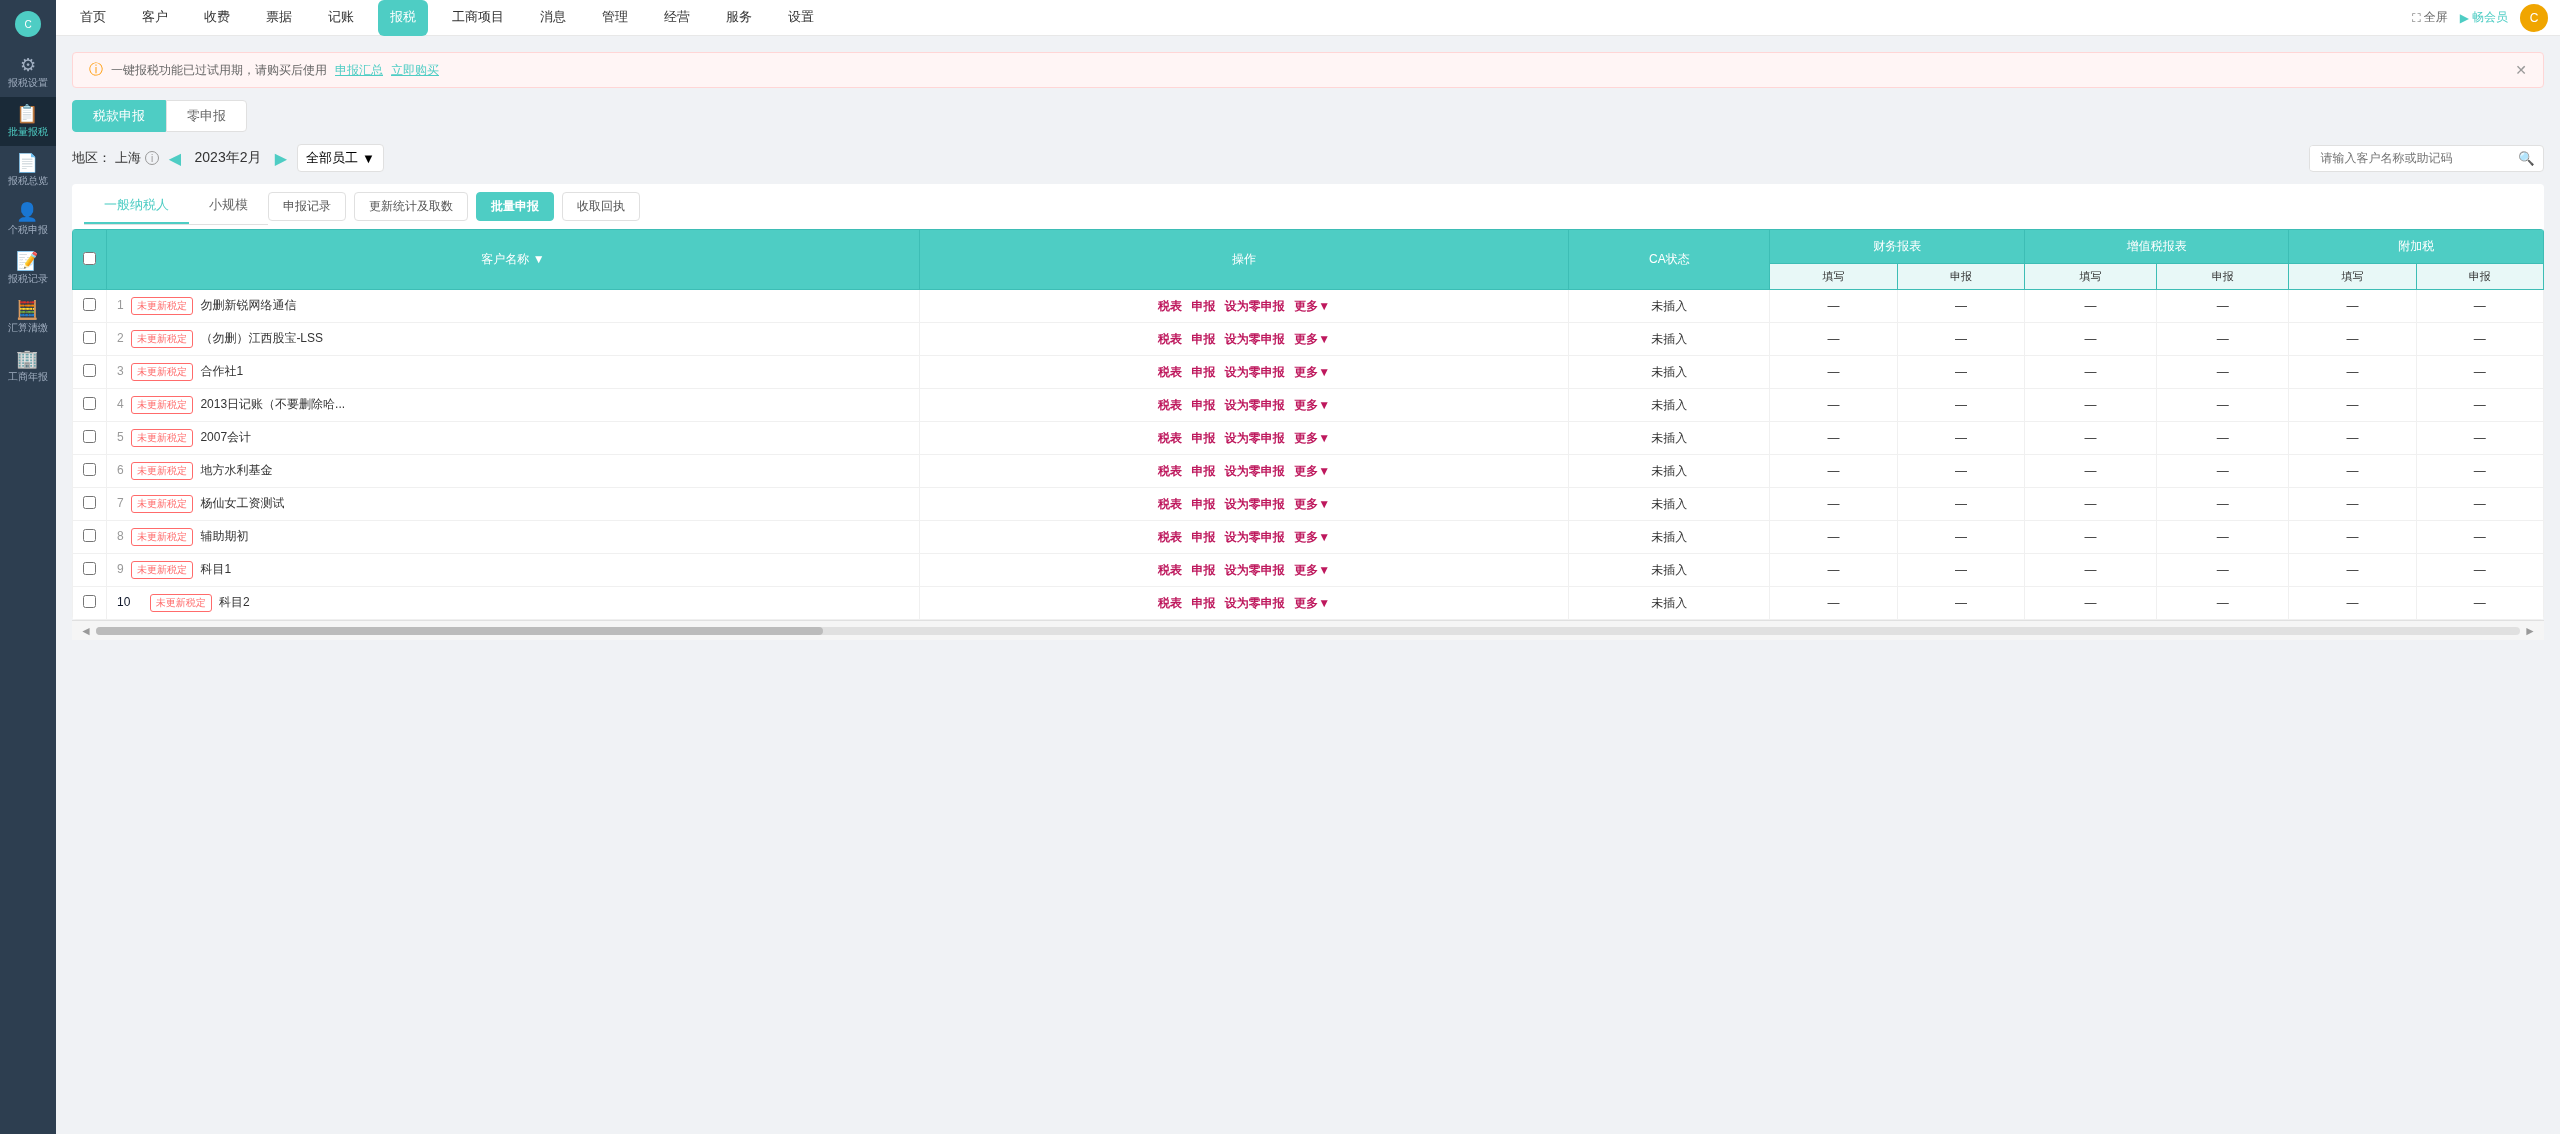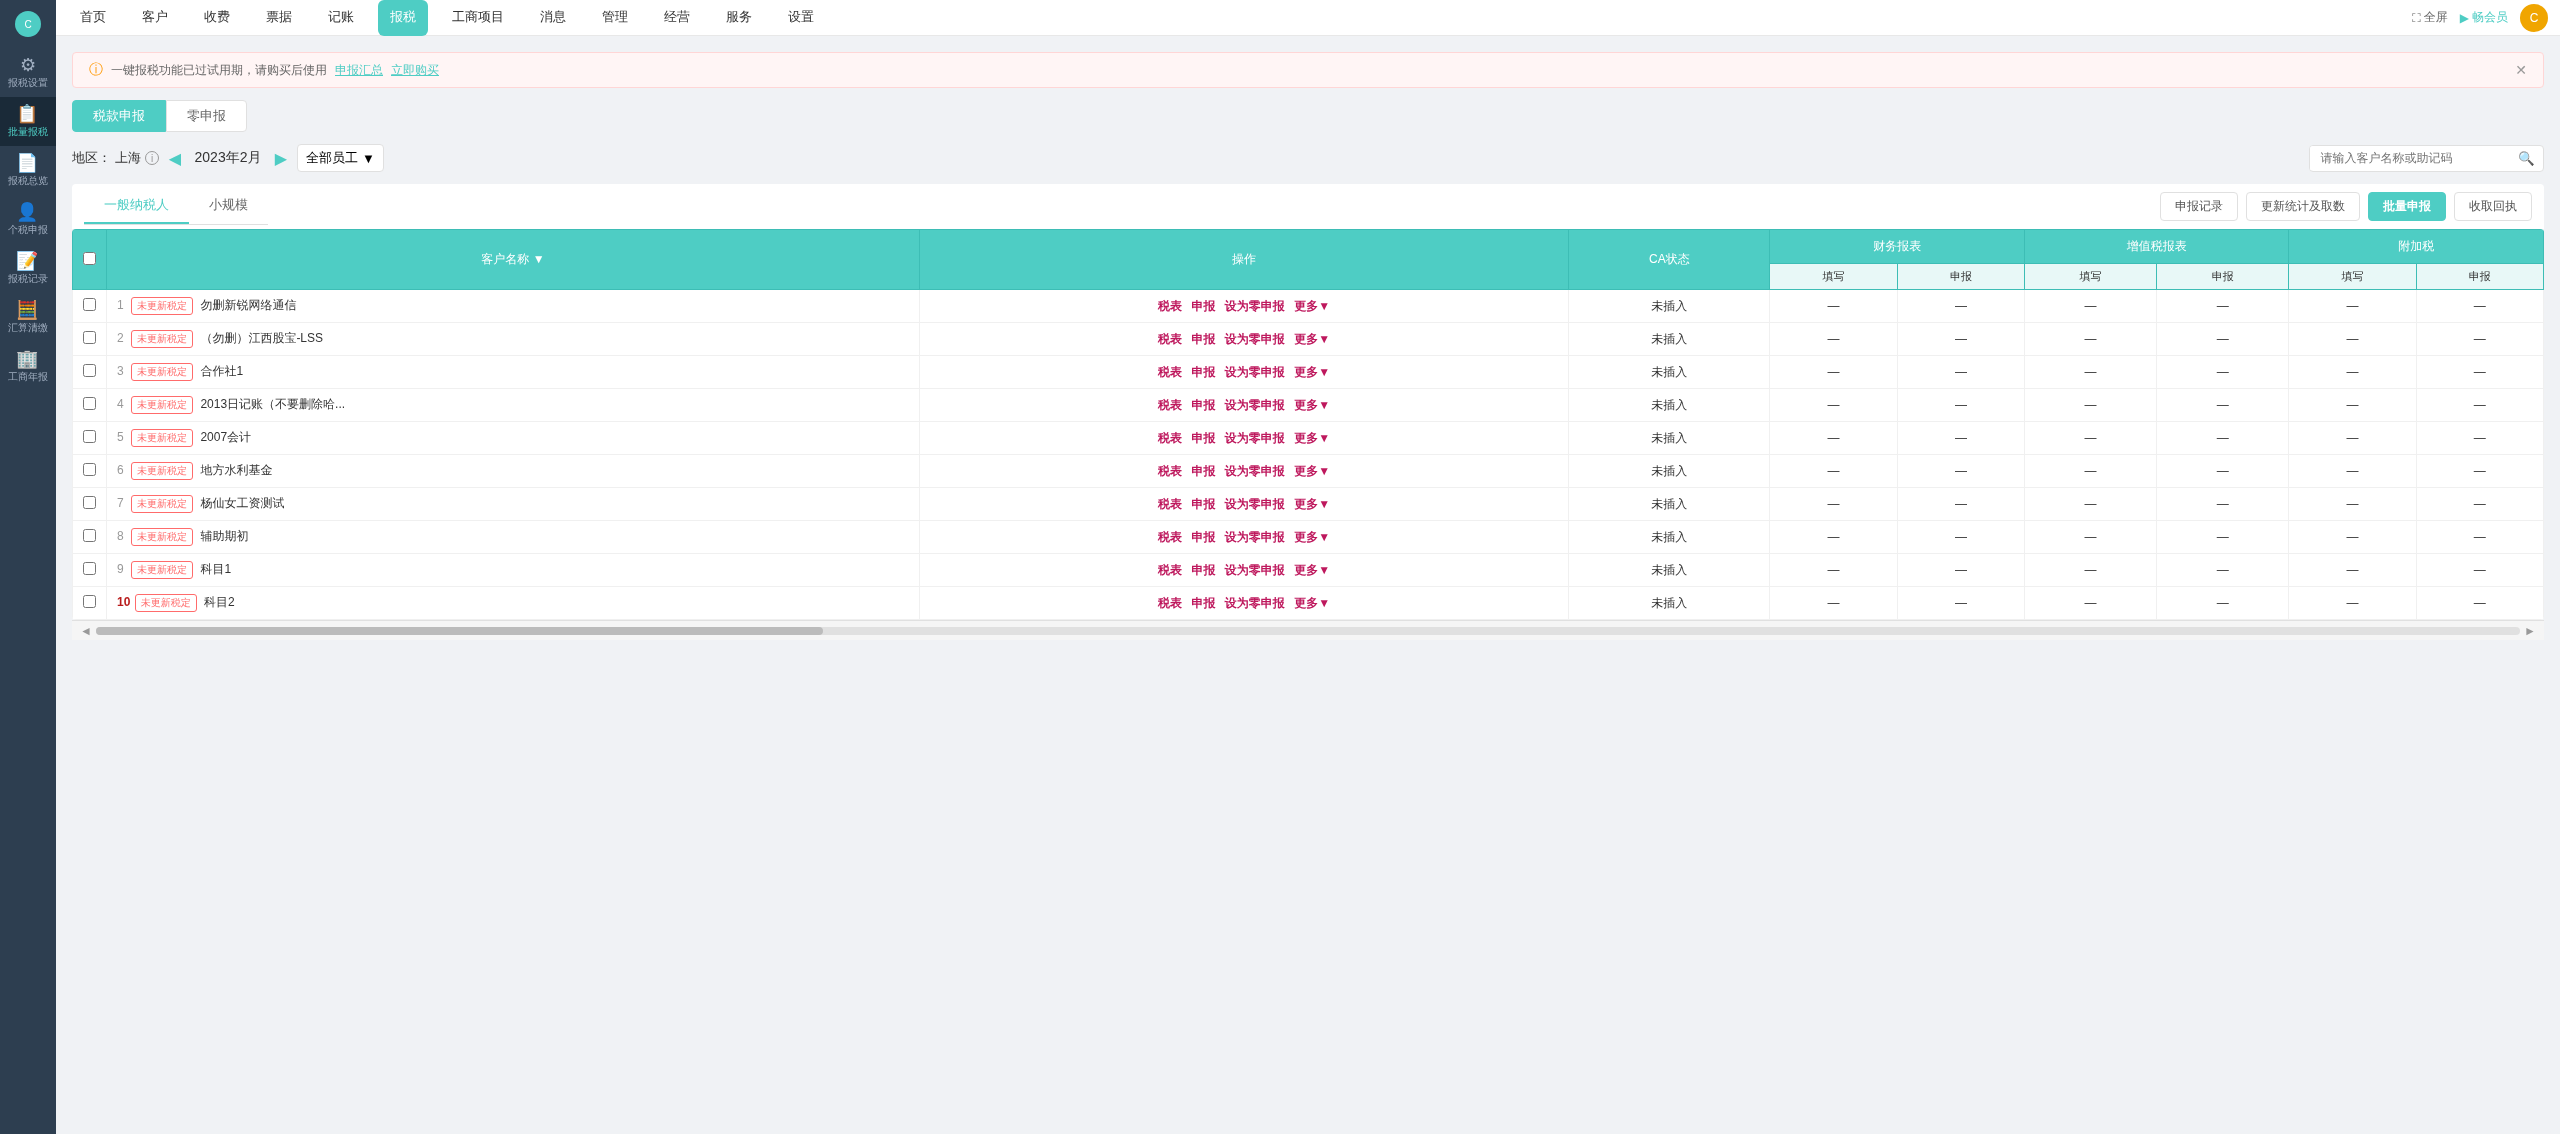--- a/index.html
+++ b/index.html
@@ -454,21 +454,21 @@
           <span>全部员工</span>
           <span>▼</span>
         </div>
 
         <div class="search-box">
           <input type="text" placeholder="请输入客户名称或助记码" style="">
           <button class="search-icon-btn">🔍</button>
         </div>
       </div>
 
-      <div style="display:flex; align-items:center; justify-content:space-between; background:#fff; border-radius:4px 4px 0 0; padding:0 12px;">
+      <div style="display:flex; align-items:center; background:#fff; border-radius:4px 4px 0 0; padding:0 12px;">
         <div class="type-tabs">
           <div class="type-tab active">一般纳税人</div>
           <div class="type-tab">小规模</div>
         </div>
         <div class="action-bar">
           <button class="action-btn secondary">申报记录</button>
           <button class="action-btn secondary">更新统计及取数</button>
           <button class="action-btn primary">批量申报</button>
           <button class="action-btn secondary">收取回执</button>
         </div>
@@ -707,21 +707,21 @@
     <td class="dash">—</td>
     <td class="dash">—</td>
     <td class="dash">—</td>
     <td class="dash">—</td>
   </tr>
               <tr>
     <td class="checkbox-cell">
       <input type="checkbox" style="">
     </td>
     <td class="name-cell">
-      <span style="color:#b91c1c;margin-right:1px;font-weight:bold;">10</span>
+      <span style="color:#0f172a;margin-right:16px;">10</span>
       <span class="tag-unverified">未更新税定</span>
       <span>科目2</span>
     </td>
     <td>
       <span class="action-link">税表</span>
       <span class="action-link">申报</span>
       <span class="action-link">设为零申报</span>
       <span class="action-link">更多▼</span>
     </td>
     <td class="ca-status">未插入</td>

